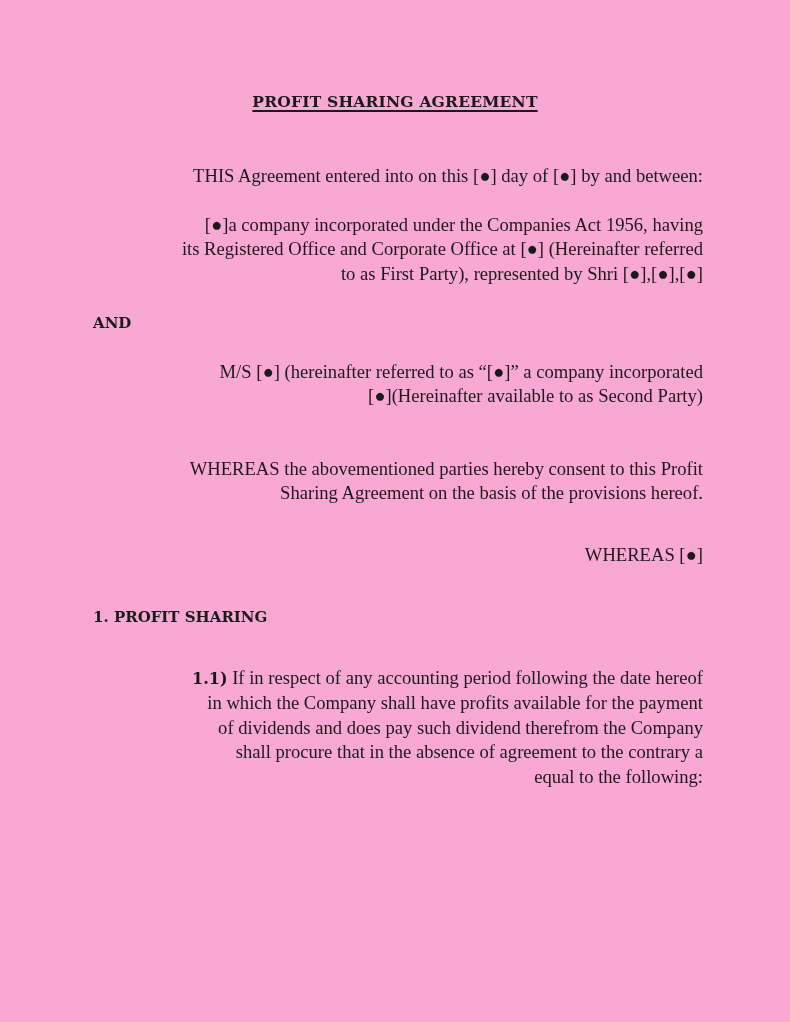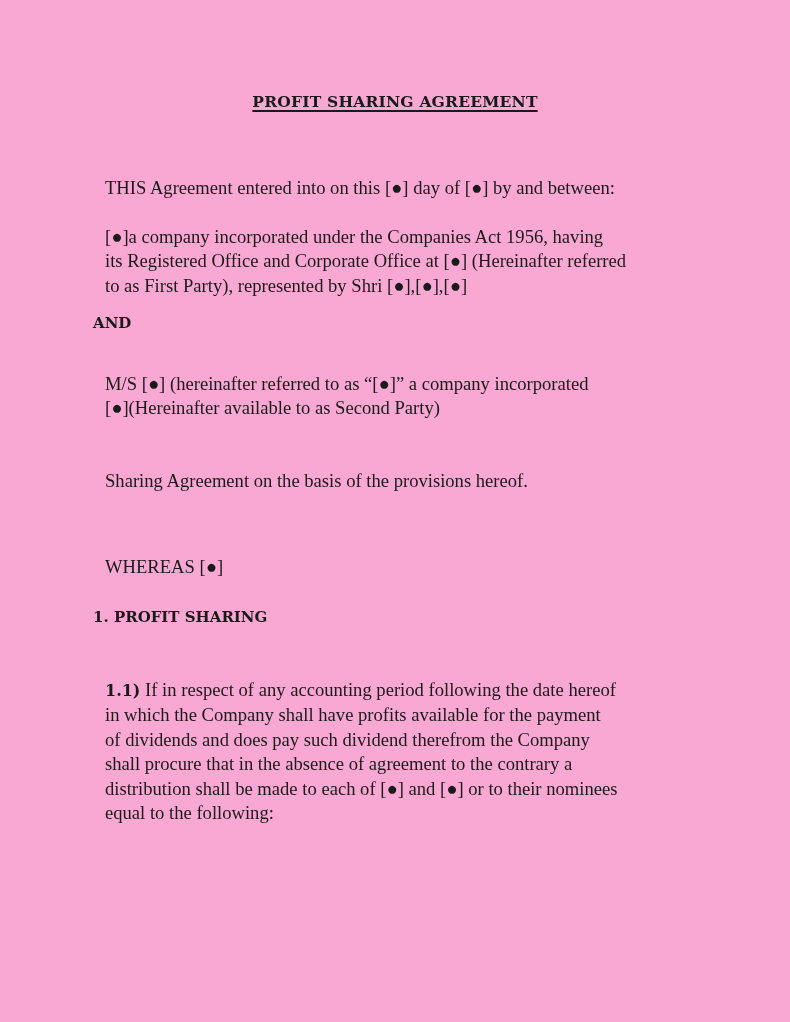--- a/index.html
+++ b/index.html
@@ -37,21 +37,22 @@
     text-underline-offset: 3px;
     text-decoration-thickness: 1.5px;
   }
   .para {
     position: absolute;
     left: 93px;
     width: 610px;
     font-family: "Liberation Serif", "DejaVu Serif", serif;
     font-size: 18.6px;
     line-height: 24.4px;
-    margin: 12px;
+    margin: 0;
+    text-align: right;
   }
   .para .line { display: block; white-space: nowrap; }
   .heading {
     position: absolute;
     left: 93px;
     font-family: "DejaVu Serif", serif;
     font-weight: bold;
     font-size: 15px;
     margin: 0;
   }
@@ -81,31 +82,31 @@
   </p>
 
   <p class="heading" style="top:314px;">AND</p>
 
   <p class="para" style="top:360px;">
     <span class="line">M/S [●] (hereinafter referred to as “[●]” a company incorporated</span>
     <span class="line">[●](Hereinafter available to as Second Party)</span>
   </p>
 
   <p class="para" style="top:457px;">
+    <span class="line">WHEREAS the abovementioned parties hereby consent to this Profit</span>
     <span class="line">Sharing Agreement on the basis of the provisions hereof.</span>
   </p>
 
   <p class="para" style="top:543px;">
     <span class="line">WHEREAS [●]</span>
   </p>
 
   <p class="heading" style="top:608px;">1. PROFIT SHARING</p>
 
   <p class="para" style="top:666px;">
     <span class="line"><span class="clause-num">1.1)</span><span> If in respect of any accounting period following the date hereof</span></span>
     <span class="line">in which the Company shall have profits available for the payment</span>
     <span class="line">of dividends and does pay such dividend therefrom the Company</span>
     <span class="line">shall procure that in the absence of agreement to the contrary a</span>
-    <span class="line">distribution shall be made to each of [●] and [●] or to their nominees</span>
     <span class="line">equal to the following:</span>
   </p>
 
 </div>
 
 </body></html>

